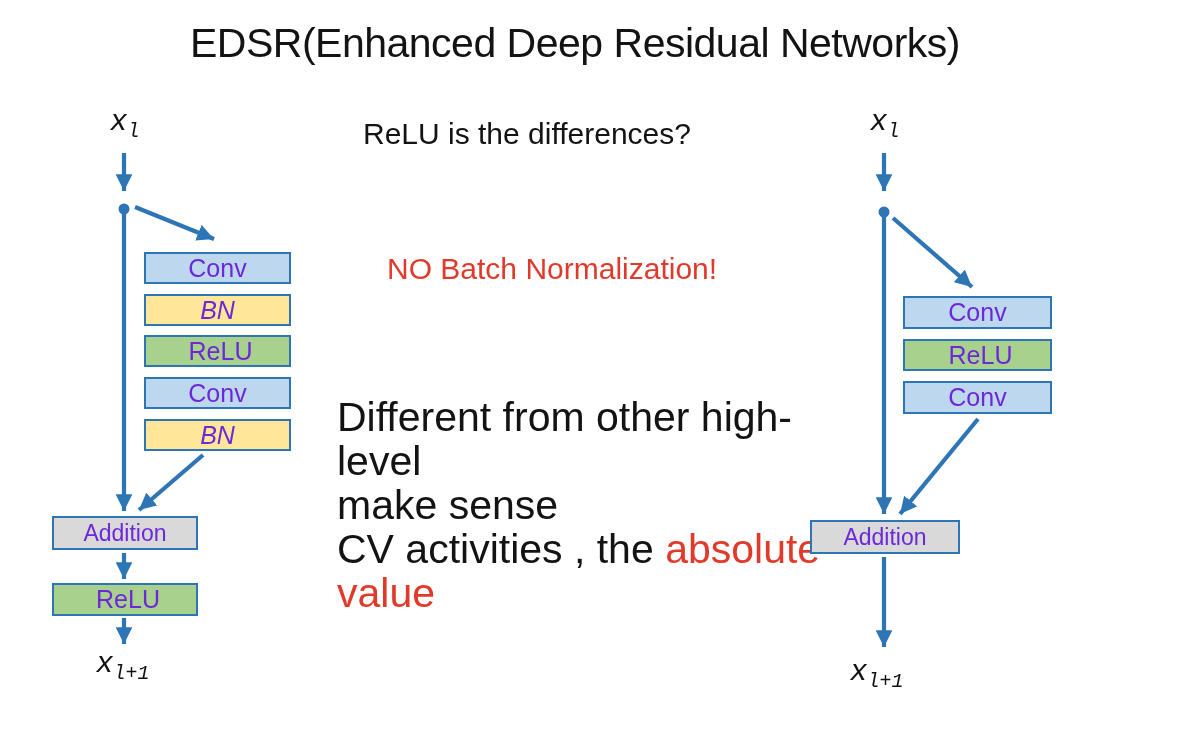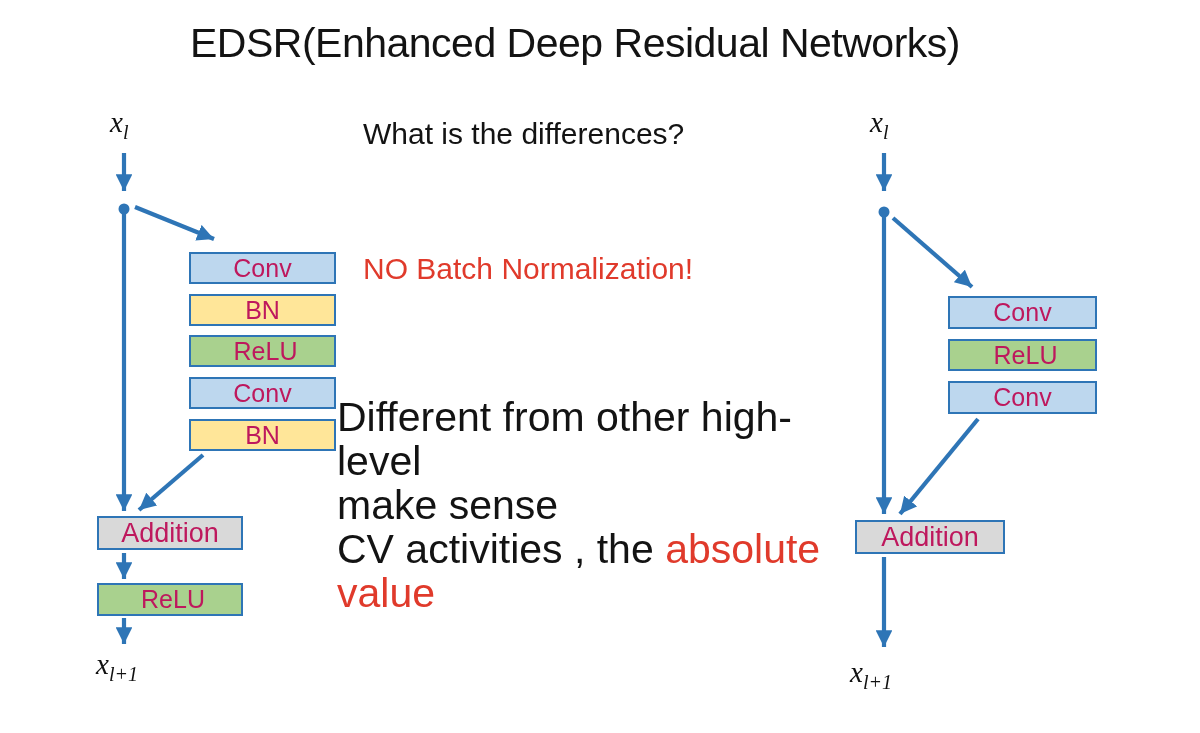--- a/index.html
+++ b/index.html
@@ -22,33 +22,33 @@
     position:absolute;top:20px;left:0;width:1150px;text-align:center;
     font-size:41px;color:var(--ink);letter-spacing:-0.5px;white-space:nowrap;
   }
   .arrowlayer{position:absolute;left:0;top:0;width:1200px;height:733px;pointer-events:none;}
   .al{stroke:var(--arrow);stroke-width:4.2;fill:none;}
   .dot{fill:var(--arrow);stroke:none;}
   .ahp{fill:var(--arrow);}
   .node{
     position:absolute;box-sizing:border-box;border:2px solid var(--box-border);
     display:flex;align-items:center;justify-content:center;
-    font-size:25px;color:#be185d;white-space:nowrap;margin-left:45px;
+    font-size:25px;color:#6d28d9;white-space:nowrap;
   }
   .conv{background:var(--conv-fill);}
-  .bn{background:var(--bn-fill);}
+  .bn{background:var(--bn-fill);font-style:italic;}
   .relu{background:var(--relu-fill);padding-left:6px;}
-  .add{background:var(--addition-fill);font-size:27px;}
+  .add{background:var(--addition-fill);font-size:23px;}
   .mathlabel{
-    position:absolute;font-family:Liberation Serif, serif;font-style:italic;
+    position:absolute;font-family:Liberation Mono, monospace;font-style:italic;
     font-size:29px;color:#111;white-space:nowrap;
   }
   .mathlabel sub{font-size:20px;line-height:0;}
   .note{position:absolute;font-size:30px;color:var(--ink);white-space:nowrap;}
-  .note.red{color:var(--red-text);}
+  .note.red{color:var(--red-text);margin-left:24px;}
   .para{position:absolute;font-size:41px;color:var(--ink);line-height:44px;}
   .para .redspan{color:var(--red-text);}
   .watermark{
     position:absolute;font-size:33px;color:var(--watermark);
     white-space:nowrap;letter-spacing:1px;
   }
 </style>
 </head>
 <body>
 
@@ -85,21 +85,21 @@
   <div class="node bn" style="left:144px;top:294px;width:147px;height:32px;">BN</div>
   <div class="node relu" style="left:144px;top:335px;width:147px;height:32px;">ReLU</div>
   <div class="node conv" style="left:144px;top:377px;width:147px;height:32px;">Conv</div>
   <div class="node bn" style="left:144px;top:419px;width:147px;height:32px;">BN</div>
 
   <div class="node add" style="left:52px;top:516px;width:146px;height:34px;">Addition</div>
   <div class="node relu" style="left:52px;top:583px;width:146px;height:33px;">ReLU</div>
 
   <div class="mathlabel" style="left:96px;top:648px;"><span>x</span><sub>l+1</sub></div>
 
-  <div class="note" style="left:363px;top:117px;">What is the differences?</div>
+  <div class="note" style="left:363px;top:117px;">ReLU is the differences?</div>
   <div class="note red" style="left:363px;top:252px;">NO Batch Normalization!</div>
 
   <div class="para" style="left:337px;top:395px;width:500px;">
     <div><span>Different from other high-level</span></div>
     <div><span>make sense</span></div>
     <div><span>CV activities , the </span><span class="redspan">absolute value</span></div>
   </div>
 
   <div class="mathlabel" style="left:870px;top:106px;"><span>x</span><sub>l</sub></div>
 

